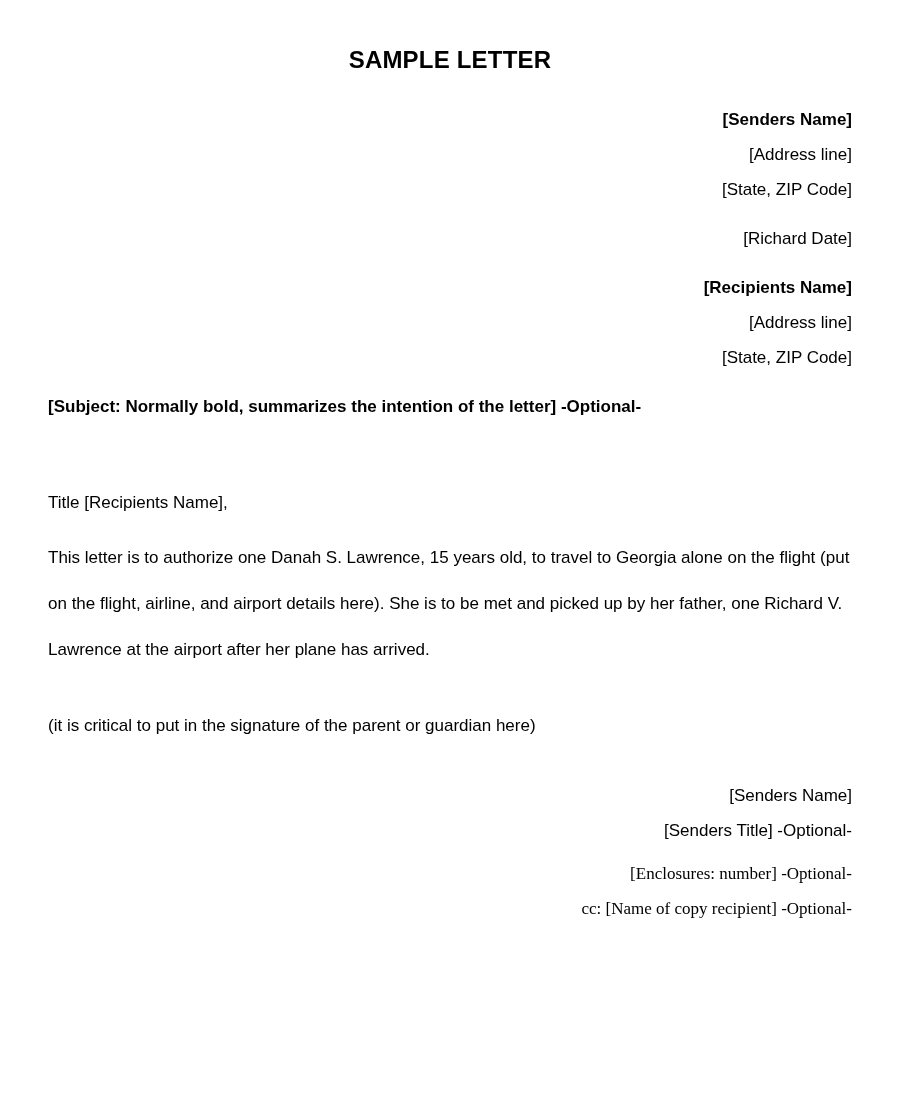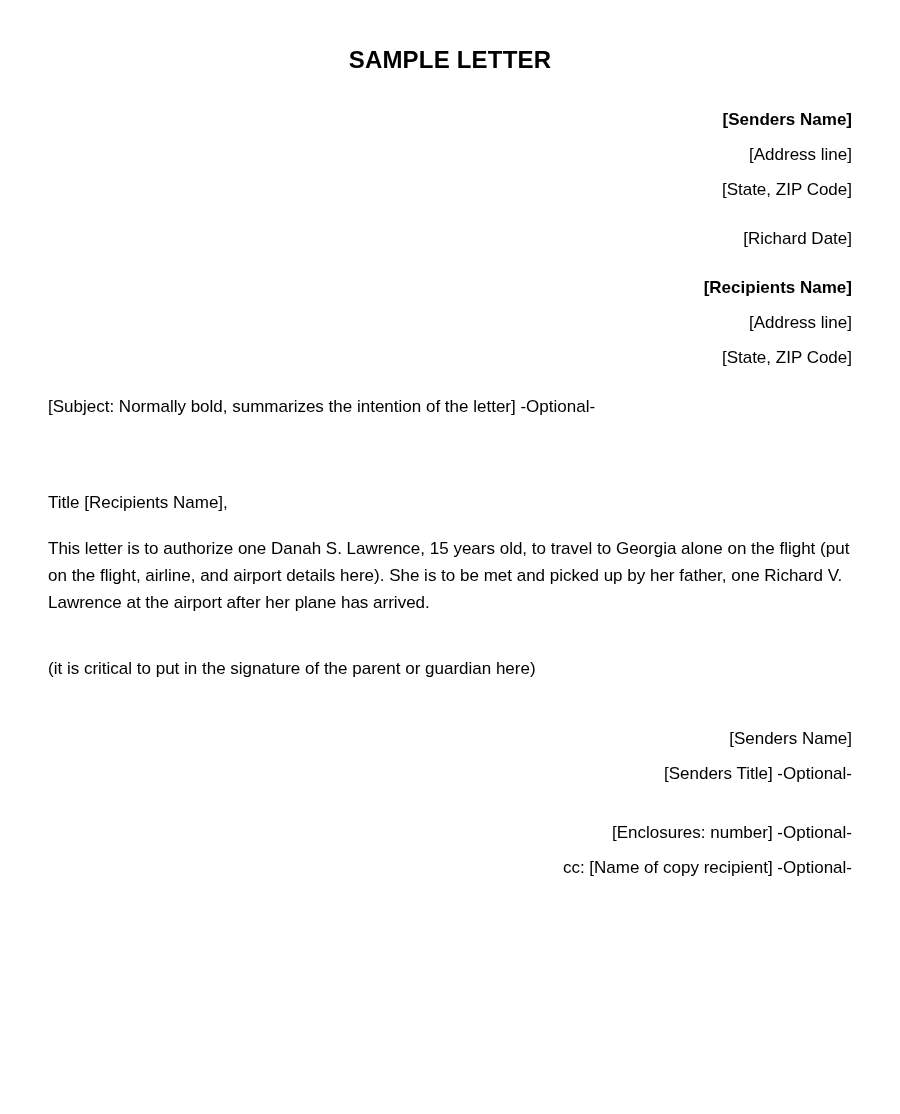--- a/index.html
+++ b/index.html
@@ -47,45 +47,45 @@
   .line.bold {
     font-weight: bold;
   }
   .spacer-sm { height: 14px; }
   .sender-block { margin-top: 26px; }
   .recipient-block { margin-top: 14px; }
   .subject-line {
     margin-top: 14px;
     font-size: 17px;
     line-height: 35px;
-    font-weight: normal;
+    font-weight: bold;
   }
   .salutation {
     margin-top: 61px;
     font-size: 17px;
     line-height: 35px;
   }
   .body-para {
     margin-top: 15px;
     font-size: 17px;
-    line-height: 27px;
+    line-height: 46px;
     max-width: 808px;
   }
   .note-para {
     margin-top: 35px;
     font-size: 17px;
     line-height: 35px;
   }
   .closing {
     margin-top: 50px;
     font-size: 17px;
     line-height: 35px;
   }
   .signature-block { margin-top: 35px; }
-  .enclosure-block { margin-top: 24px; }
+  .enclosure-block { margin-top: 8px; font-family: Liberation Serif, serif; }
 </style>
 </head>
 <body>
 
 <div class="page">
 
   <h1 class="doc-title">SAMPLE LETTER</h1>
 
   <div class="block sender-block">
     <div class="line bold">[Senders Name]</div>

